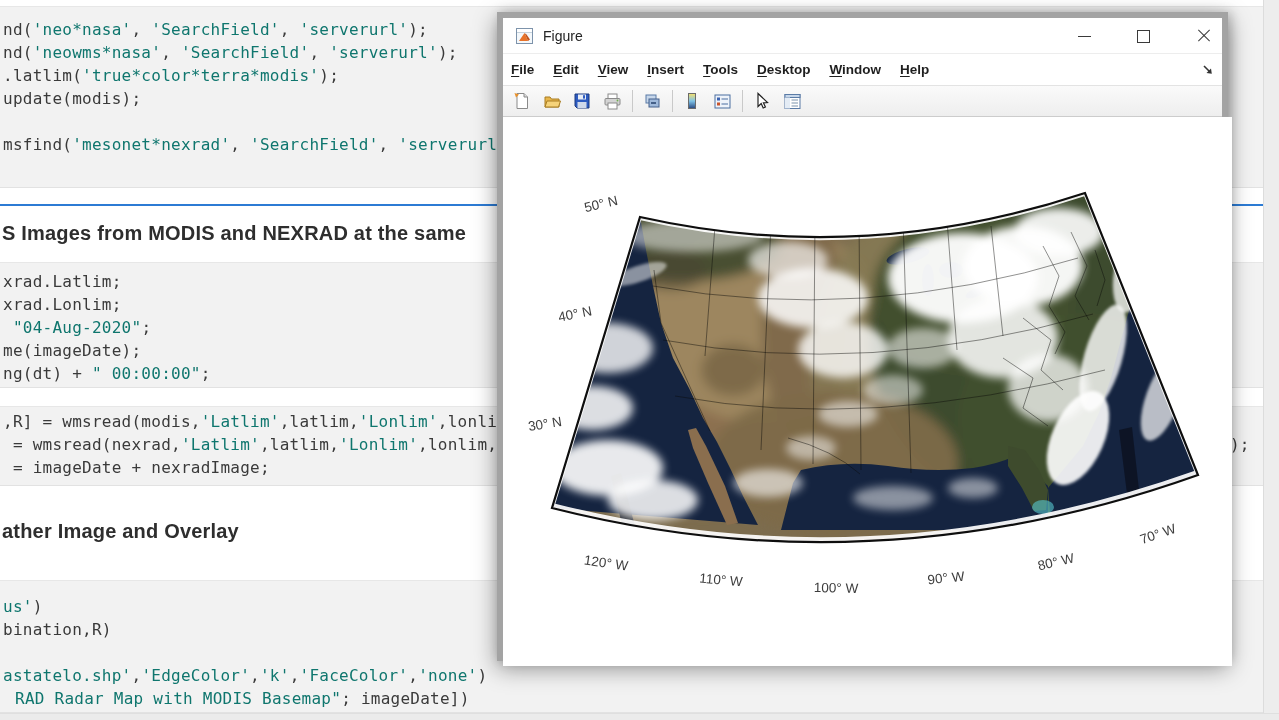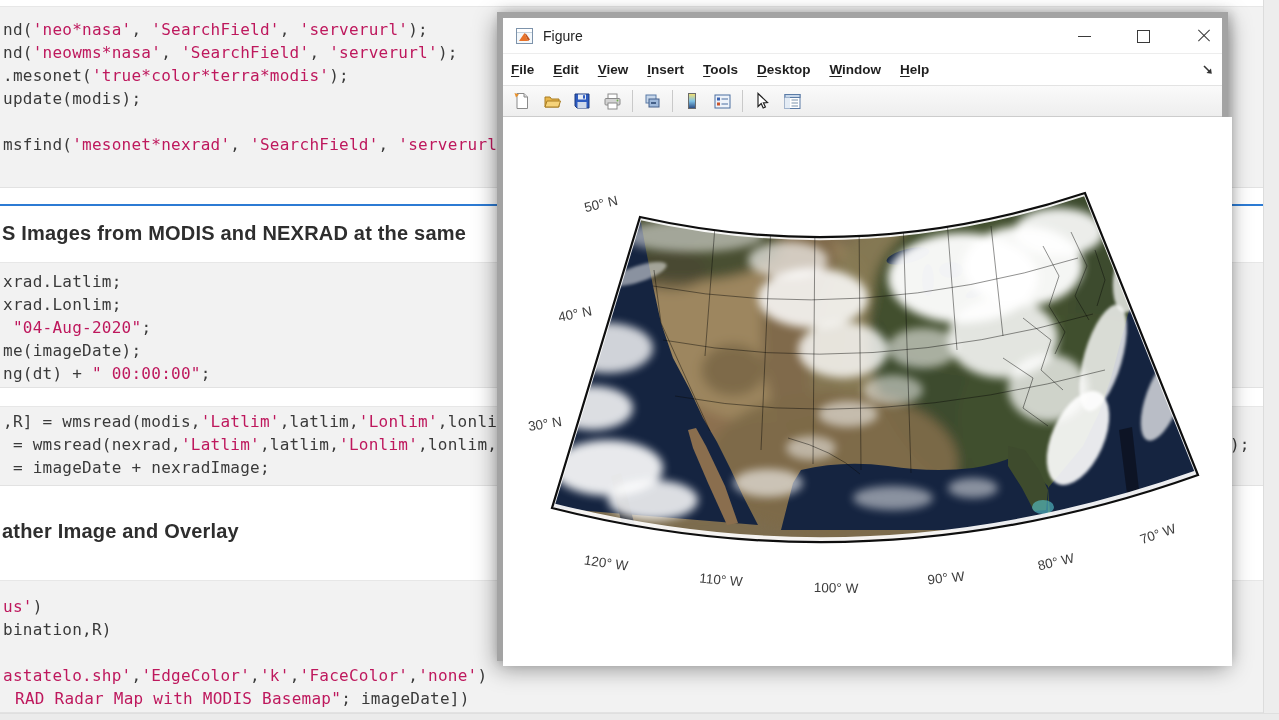--- a/index.html
+++ b/index.html
@@ -7,21 +7,21 @@
     font-family:"Liberation Sans", sans-serif; }
   #stage { position:relative; width:1279px; height:720px; background:#ffffff; }
 
   
   #editor-pane { position:absolute; inset:0; z-index:1; }
   .code-block { position:absolute; left:0; width:1263px; background:#f2f2f2;
     border-top:1px solid #e7e7e7; border-bottom:1px solid #e2e2e2; }
   .code-line { position:absolute; left:3px; height:23px; white-space:pre;
     font-family:"DejaVu Sans Mono", monospace; font-size:16px; line-height:23px;
     letter-spacing:0.25px; color:#3a3a3a; }
-  .tok-str { color:#be185d; }
+  .tok-str { color:#0f766e; }
   .section-heading { position:absolute; left:2px; white-space:nowrap;
     font-size:20px; font-weight:bold; color:#2e2e2e; letter-spacing:0.2px; }
   #section-divider { position:absolute; left:0; top:204px; width:1263px; height:2px;
     background:#2c7bd4; }
   #right-fragment { position:absolute; left:1230px; top:433px; height:23px;
     font-family:"DejaVu Sans Mono", monospace; font-size:16px; line-height:23px;
     color:#3a3a3a; white-space:pre; }
   #editor-scrollbar { position:absolute; top:0; right:0; width:16px; height:720px;
     background:#ededed; border-left:1px solid #dcdcdc; }
   #bottom-strip { position:absolute; left:0; top:713px; width:1279px; height:7px;
@@ -67,21 +67,21 @@
 </head>
 <body>
 
 <div id="stage">
 
   <div id="editor-pane">
     <div id="code-blocks">
         <div class="code-block" style="top: 6px; height: 182px;">
           <div class="code-line" style="top: 11px;"><span>nd(</span><span class="tok-str">'neo*nasa'</span><span>, </span><span class="tok-str">'SearchField'</span><span>, </span><span class="tok-str">'serverurl'</span><span>);</span></div>
           <div class="code-line" style="top: 34px;"><span>nd(</span><span class="tok-str">'neowms*nasa'</span><span>, </span><span class="tok-str">'SearchField'</span><span>, </span><span class="tok-str">'serverurl'</span><span>);</span></div>
-          <div class="code-line" style="top: 57px;"><span>.mesonet(</span><span class="tok-str">'true*color*terra*modis'</span><span>);</span></div>
+          <div class="code-line" style="top: 57px;"><span>.latlim(</span><span class="tok-str">'true*color*terra*modis'</span><span>);</span></div>
           <div class="code-line" style="top: 80px;"><span>update(modis);</span></div>
           <div class="code-line" style="top: 103px;"></div>
           <div class="code-line" style="top: 126px;"><span>msfind(</span><span class="tok-str">'mesonet*nexrad'</span><span>, </span><span class="tok-str">'SearchField'</span><span>, </span><span class="tok-str">'serverurl'</span><span>);</span></div>
         </div>
         <div class="code-block" style="top: 262px; height: 126px;">
           <div class="code-line" style="top: 7px;"><span>xrad.Latlim;</span></div>
           <div class="code-line" style="top: 30px;"><span>xrad.Lonlim;</span></div>
           <div class="code-line" style="top: 53px;"><span> </span><span class="tok-str">"04-Aug-2020"</span><span>;</span></div>
           <div class="code-line" style="top: 76px;"><span>me(imageDate);</span></div>
           <div class="code-line" style="top: 99px;"><span>ng(dt) + </span><span class="tok-str">" 00:00:00"</span><span>;</span></div>

